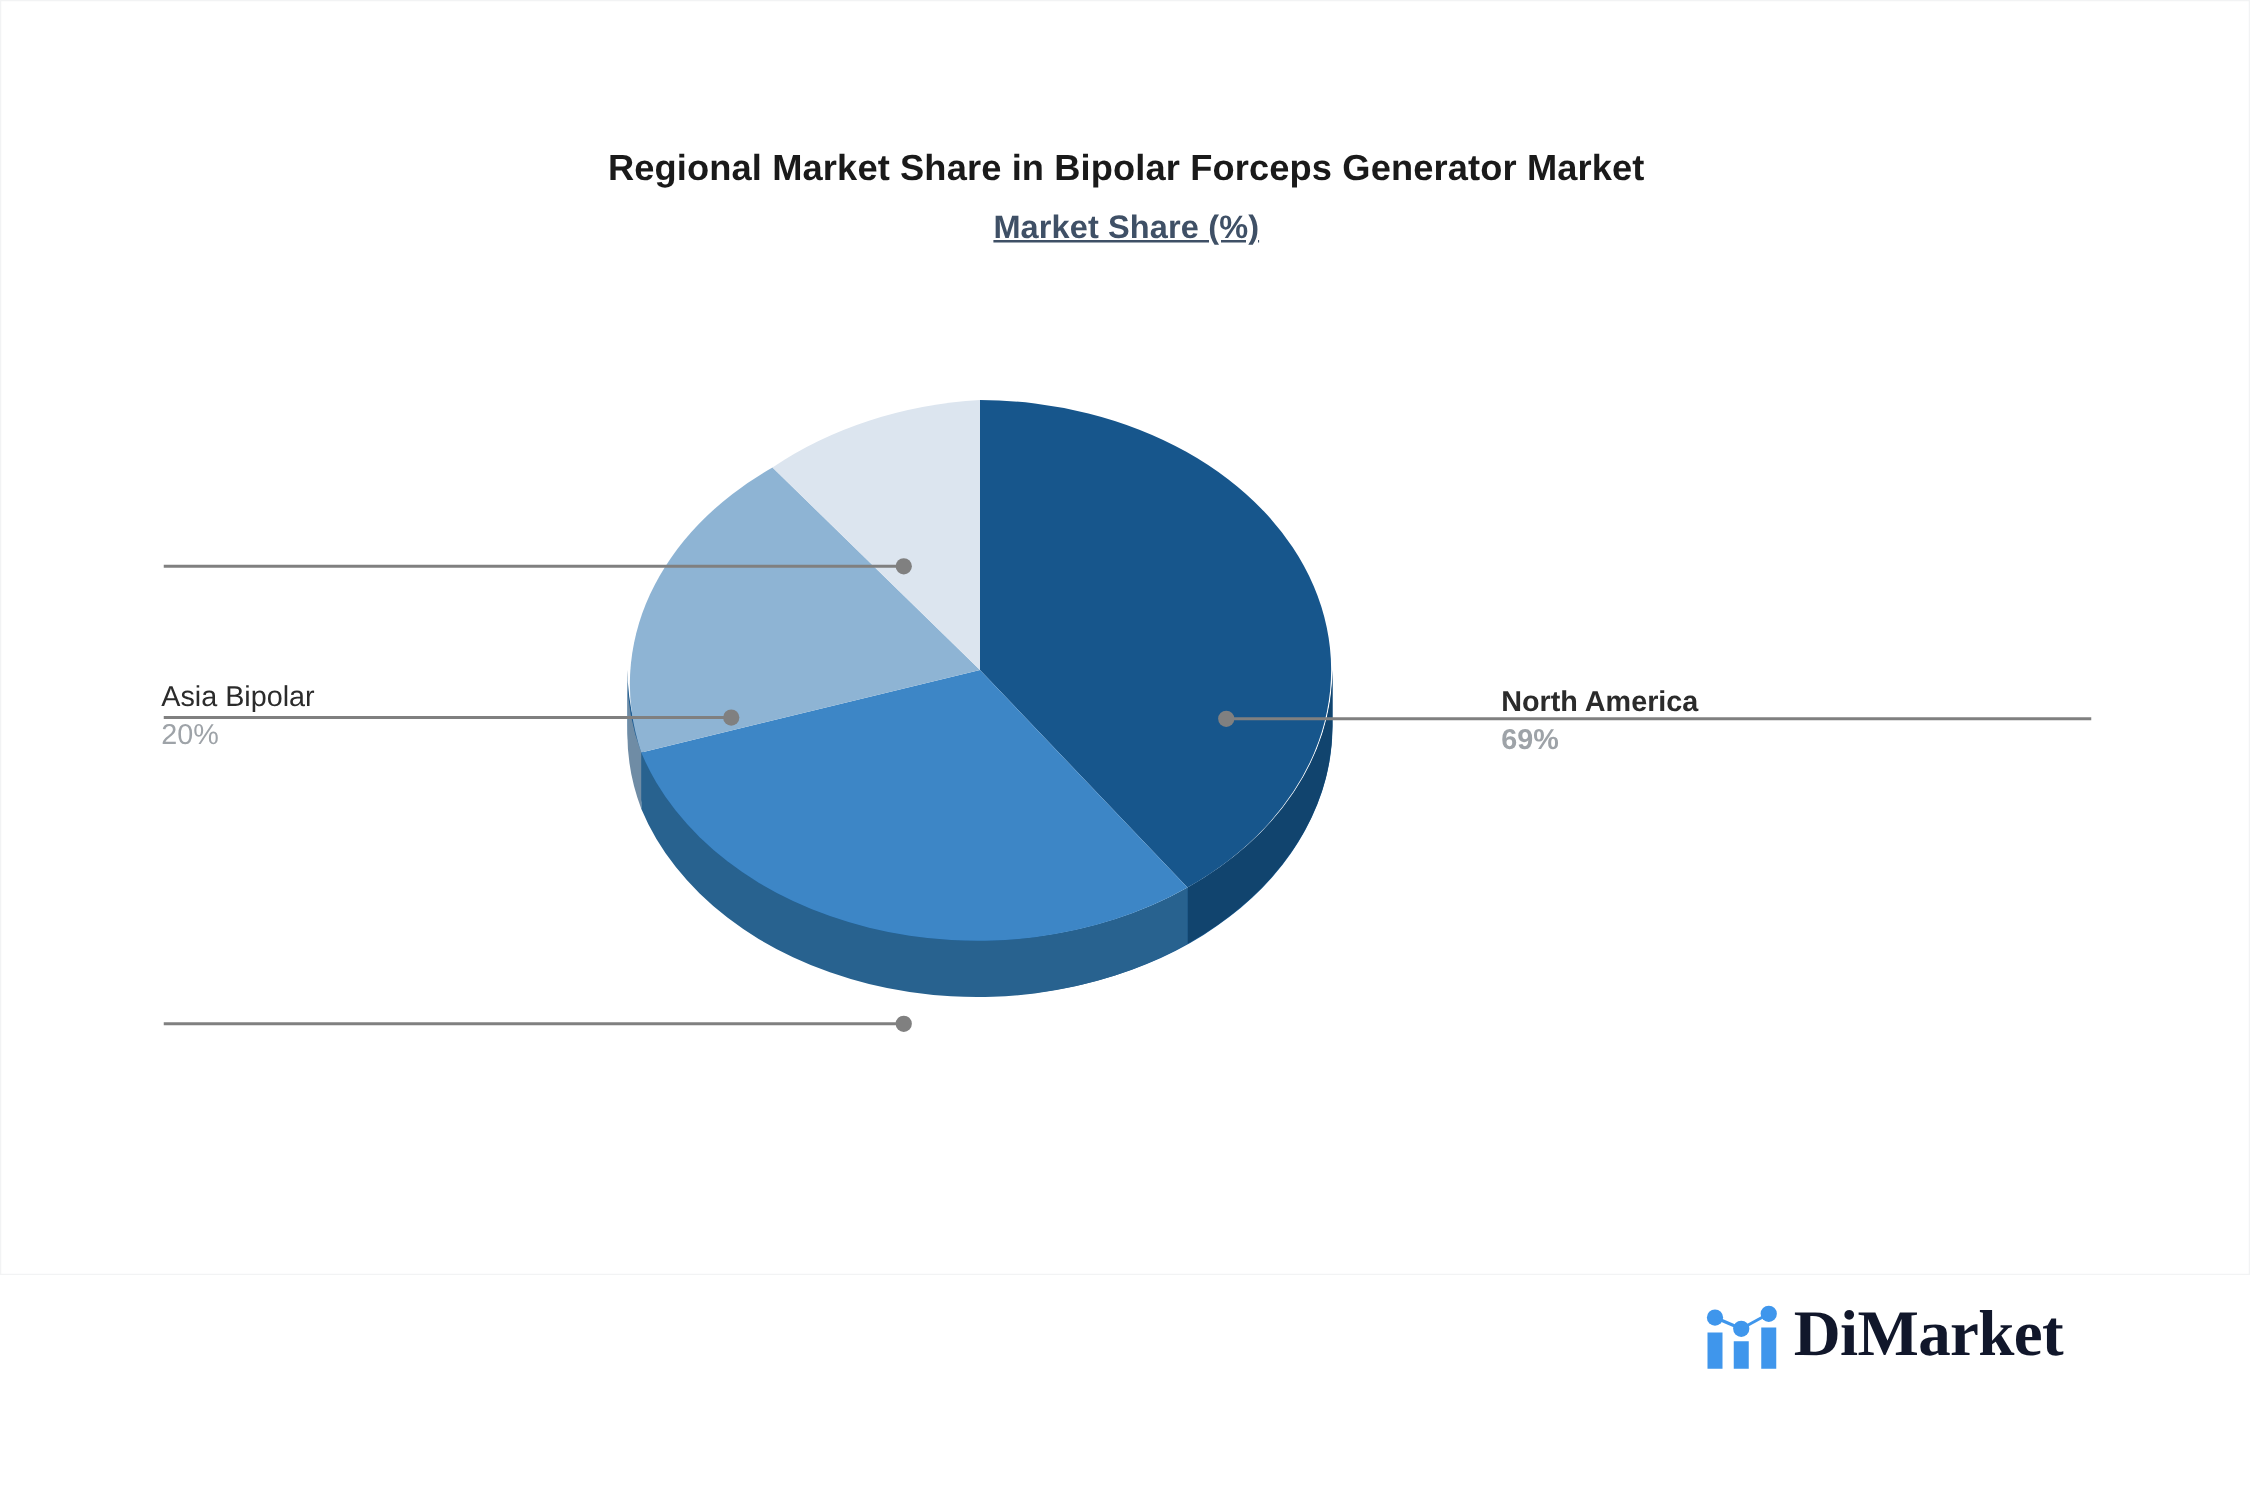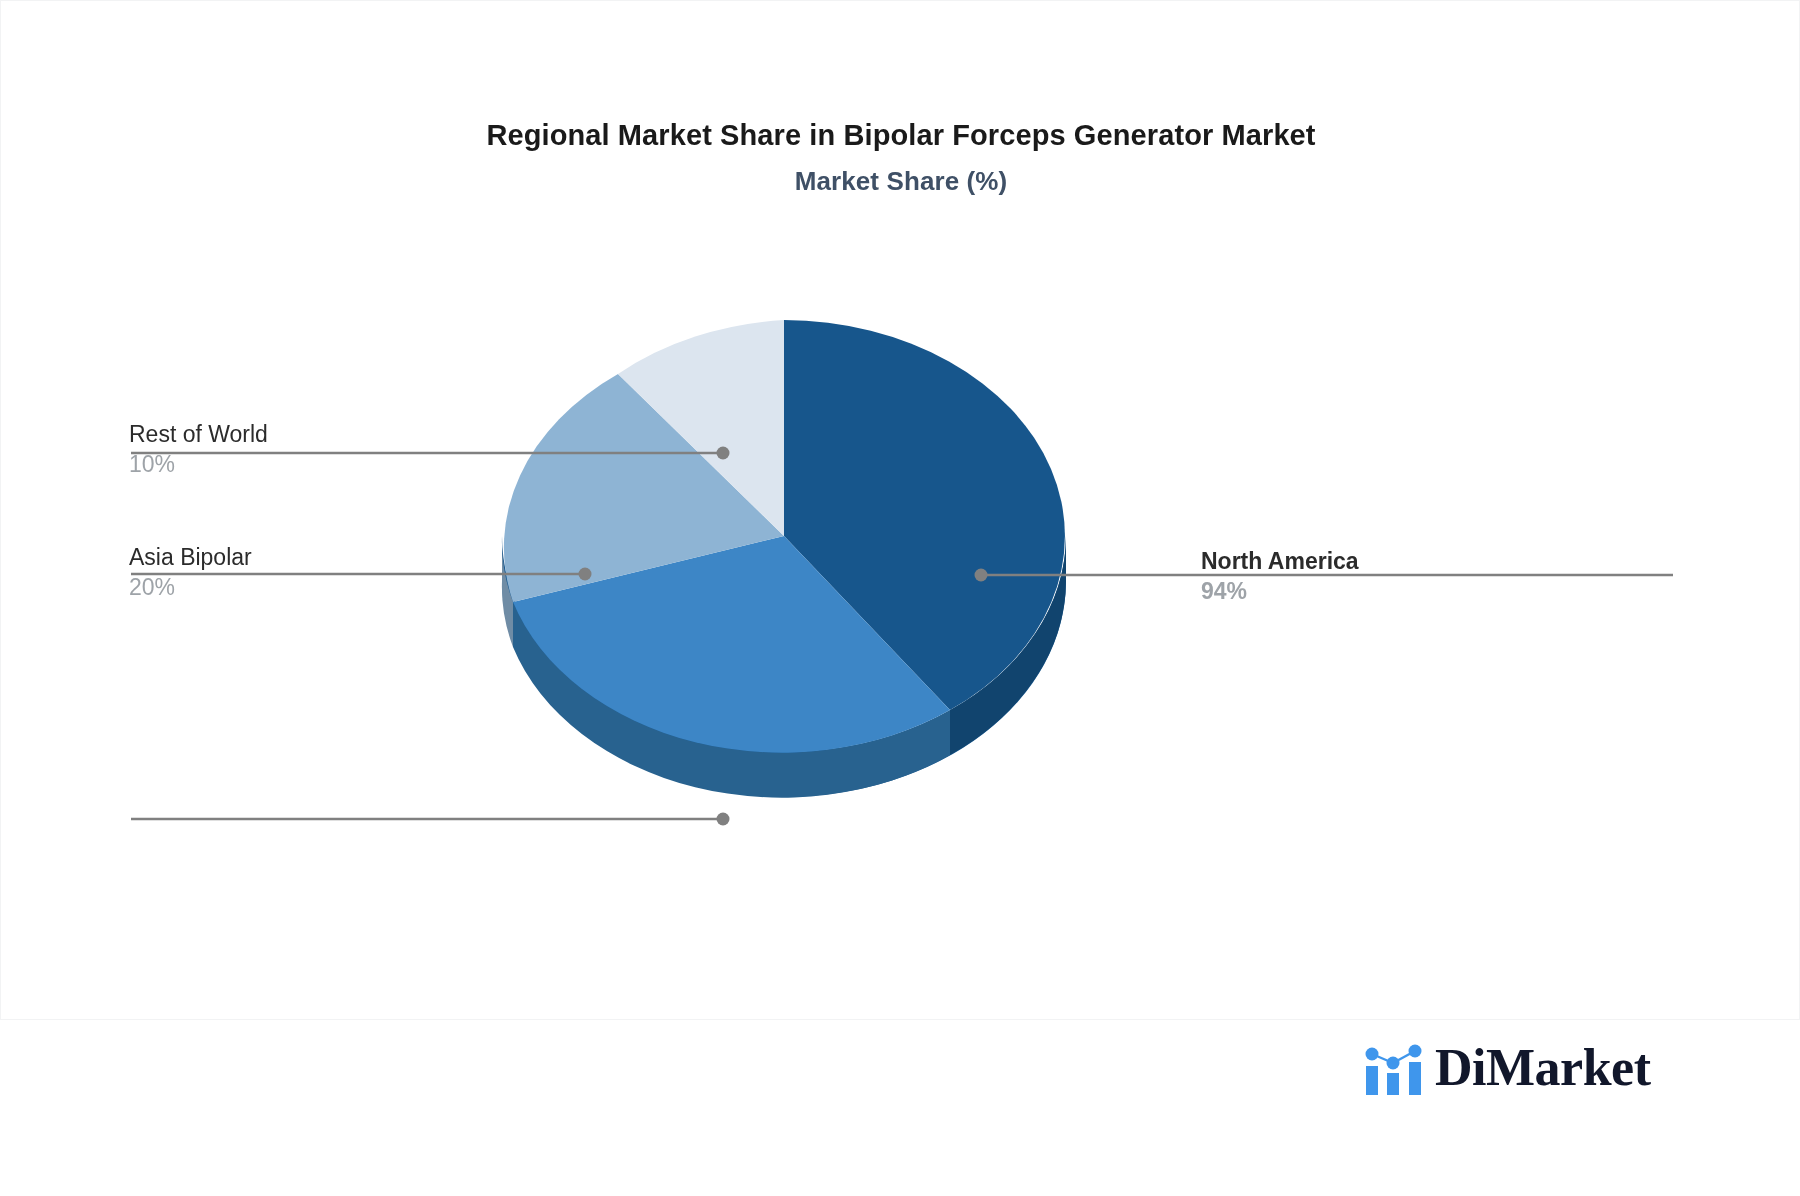--- a/index.html
+++ b/index.html
@@ -29,20 +29,21 @@
   }
   #subtitle {
     position:absolute;
     left:0; top:165px;
     width:1800px;
     text-align:center;
     font-size:26px;
     font-weight:bold;
     color:#3f5066;
     letter-spacing:.1px;
+    text-decoration:underline;
   }
 
   
   #chart-stage {
     position:absolute;
     left:0; top:0;
     width:1800px; height:1196px;
   }
   #pie-svg { position:absolute; left:0; top:0; }
 
@@ -132,34 +133,30 @@
       </g>
       <g fill="#808080">
         <circle cx="722" cy="452" r="6.5"></circle>
         <circle cx="584" cy="573" r="6.5"></circle>
         <circle cx="722" cy="818" r="6.5"></circle>
         <circle cx="980" cy="574" r="6.5"></circle>
       </g>
     </svg>
   </div>
 
-  <div class="callout left" id="callout-row">
-    <div class="name">Rest of World</div>
-    <div class="value">10%</div>
-  </div>
 
   <div class="callout left" id="callout-ap">
     <div class="name">Asia Bipolar</div>
     <div class="value">20%</div>
   </div>
 
 
   <div class="callout right" id="callout-na">
     <div class="name">North America</div>
-    <div class="value">94%</div>
+    <div class="value">69%</div>
   </div>
 
   <div id="logo">
     <svg id="logo-mark" width="62" height="56" viewBox="0 0 62 56">
       <circle cx="9" cy="12" r="6.5" fill="#3f96ec"></circle>
       <circle cx="30" cy="21" r="6.5" fill="#3f96ec"></circle>
       <circle cx="52" cy="9" r="6.5" fill="#3f96ec"></circle>
       <line x1="9" y1="12" x2="30" y2="21" stroke="#3f96ec" stroke-width="2.4"></line>
       <line x1="30" y1="21" x2="52" y2="9" stroke="#3f96ec" stroke-width="2.4"></line>
       <rect x="3" y="24" width="12" height="29" fill="#3f96ec"></rect>

